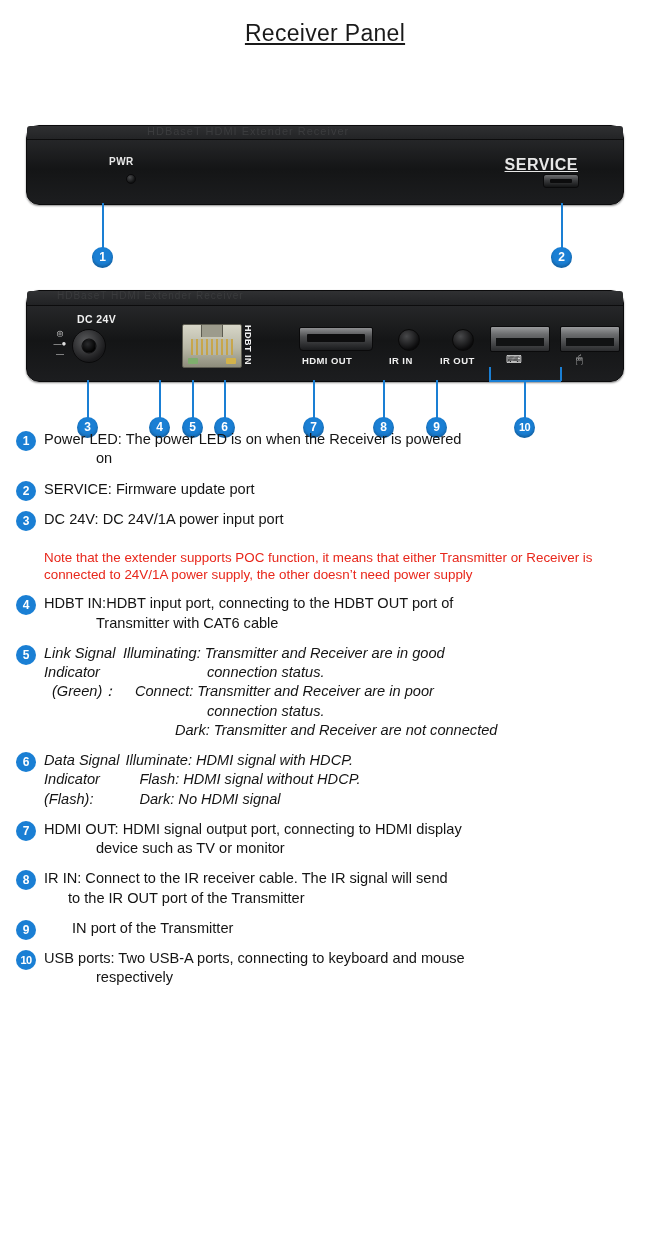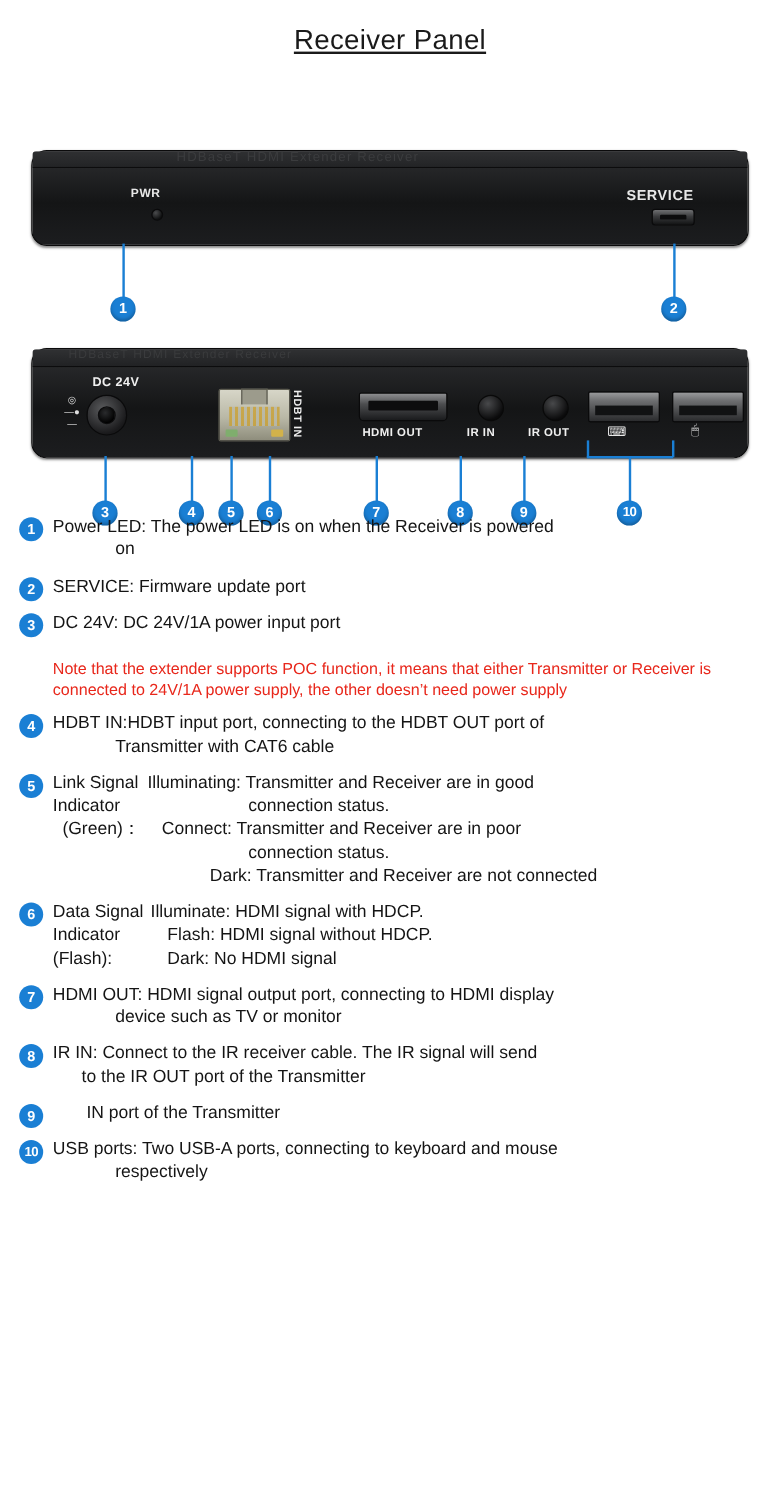--- a/index.html
+++ b/index.html
@@ -82,24 +82,25 @@
     width: 8px;
     height: 8px;
     border-radius: 50%;
     background: radial-gradient(circle at 35% 30%, #4a4b4d, #101112 70%);
     border: 1px solid #0a0a0b;
   }
   .service-label {
     position: absolute;
     right: 45px;
     top: 30px;
-    font-size: 12px;
+    font-size: 16px;
     font-weight: bold;
     color: #e8e8e8;
     letter-spacing: 0.5px;
+    text-decoration: underline;
   }
   .micro-usb {
     position: absolute;
     right: 44px;
     top: 48px;
     width: 34px;
     height: 12px;
     border-radius: 3px;
     background: linear-gradient(180deg, #6e6f71 0%, #3a3b3d 45%, #131415 100%);
     border: 1px solid #0a0a0b;
@@ -354,20 +355,21 @@
   .note {
     display: block;
     color: #e8271b;
     font-size: 13.4px;
     line-height: 1.28;
     margin-top: 20px;
     padding-left: 0;
   }
   .tbl {
     border-collapse: collapse;
+    font-style: italic;
   }
   .tbl td {
     font-size: 14.6px;
     line-height: 1.32;
     vertical-align: top;
     padding: 0;
     color: #141414;
   }
   .tbl td.c1 { white-space: nowrap; padding-right: 6px; }
   .tbl td.c2 { }

